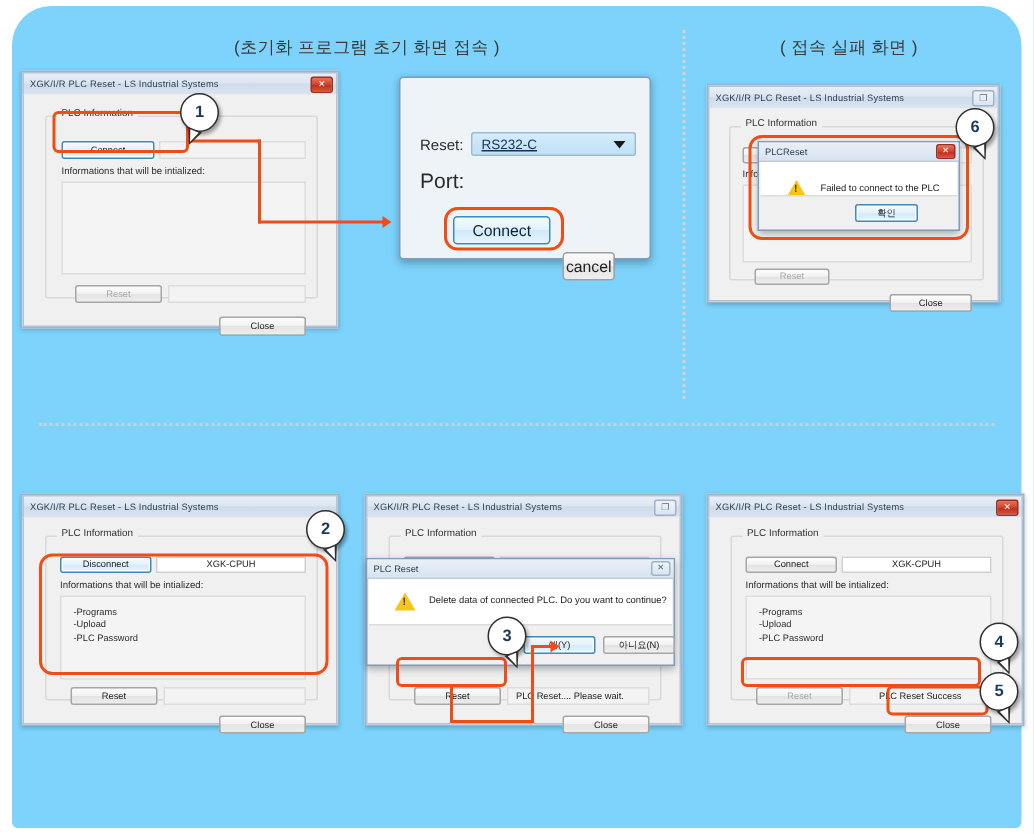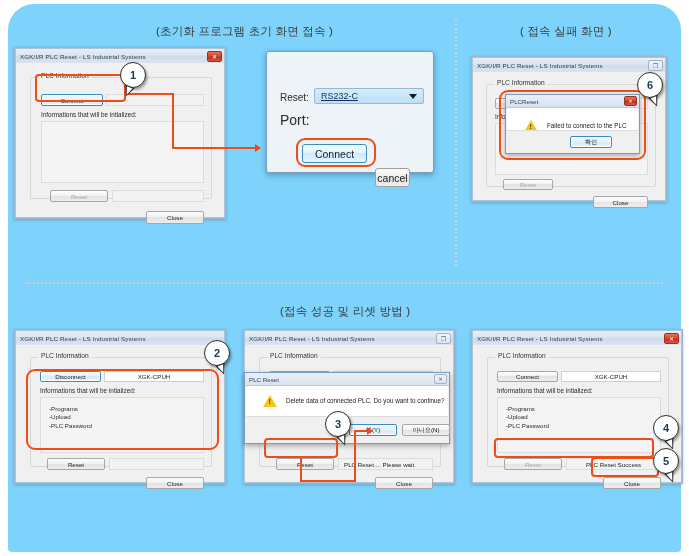--- a/index.html
+++ b/index.html
@@ -346,21 +346,20 @@
 </style>
 </head>
 <body>
 
 <div id="page">
 
   <div class="sect-title" style="left:148px; top:20px;">(초기화 프로그램 초기 화면 접속 )</div>
 
   <div class="sect-title" style="left:512px; top:20px;">( 접속 실패 화면 )</div>
 
-  <div class="sect-title" style="left:272px; top:300px;">(접속 성공 및 리셋 방법 )</div>
 
   <div class="v-divider" style="left:447px;"></div>
   <div class="h-divider" style="top:278px;"></div>
 
   <div class="win" id="win1" style="left:6px; top:43px; width:212px; height:172px;">
     <div class="titlebar">
       <div class="tb-text">XGK/I/R PLC Reset - LS Industrial Systems</div>
       <div class="tb-btn red">✕</div>
     </div>
     <div class="win-body">

